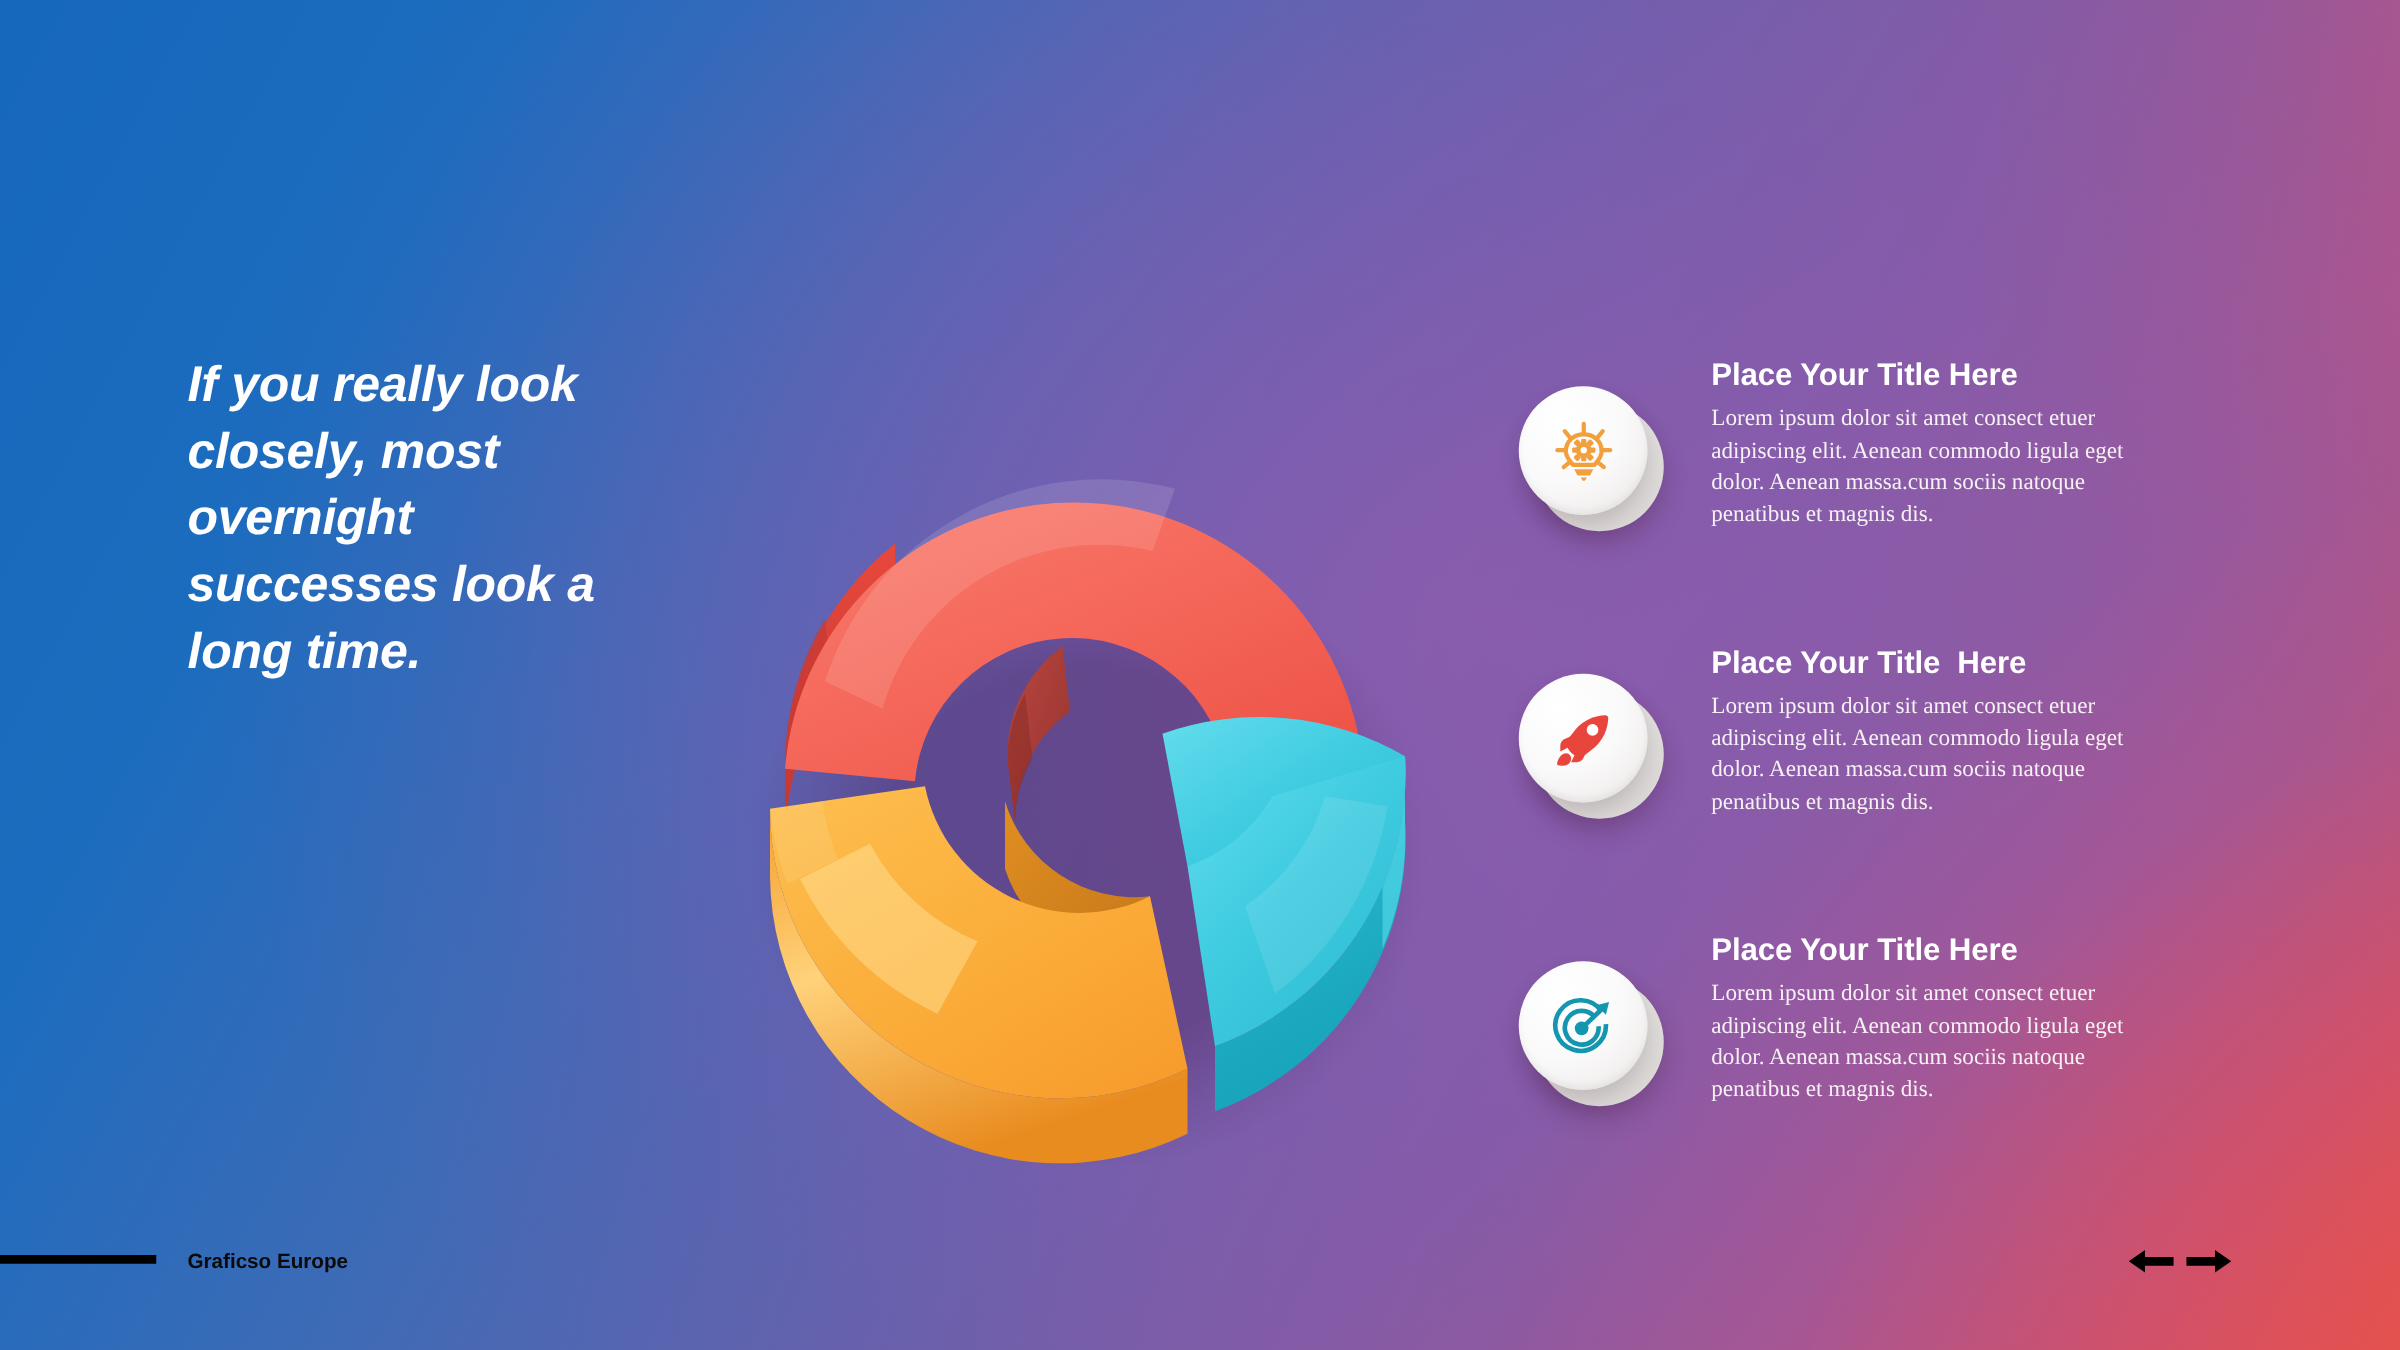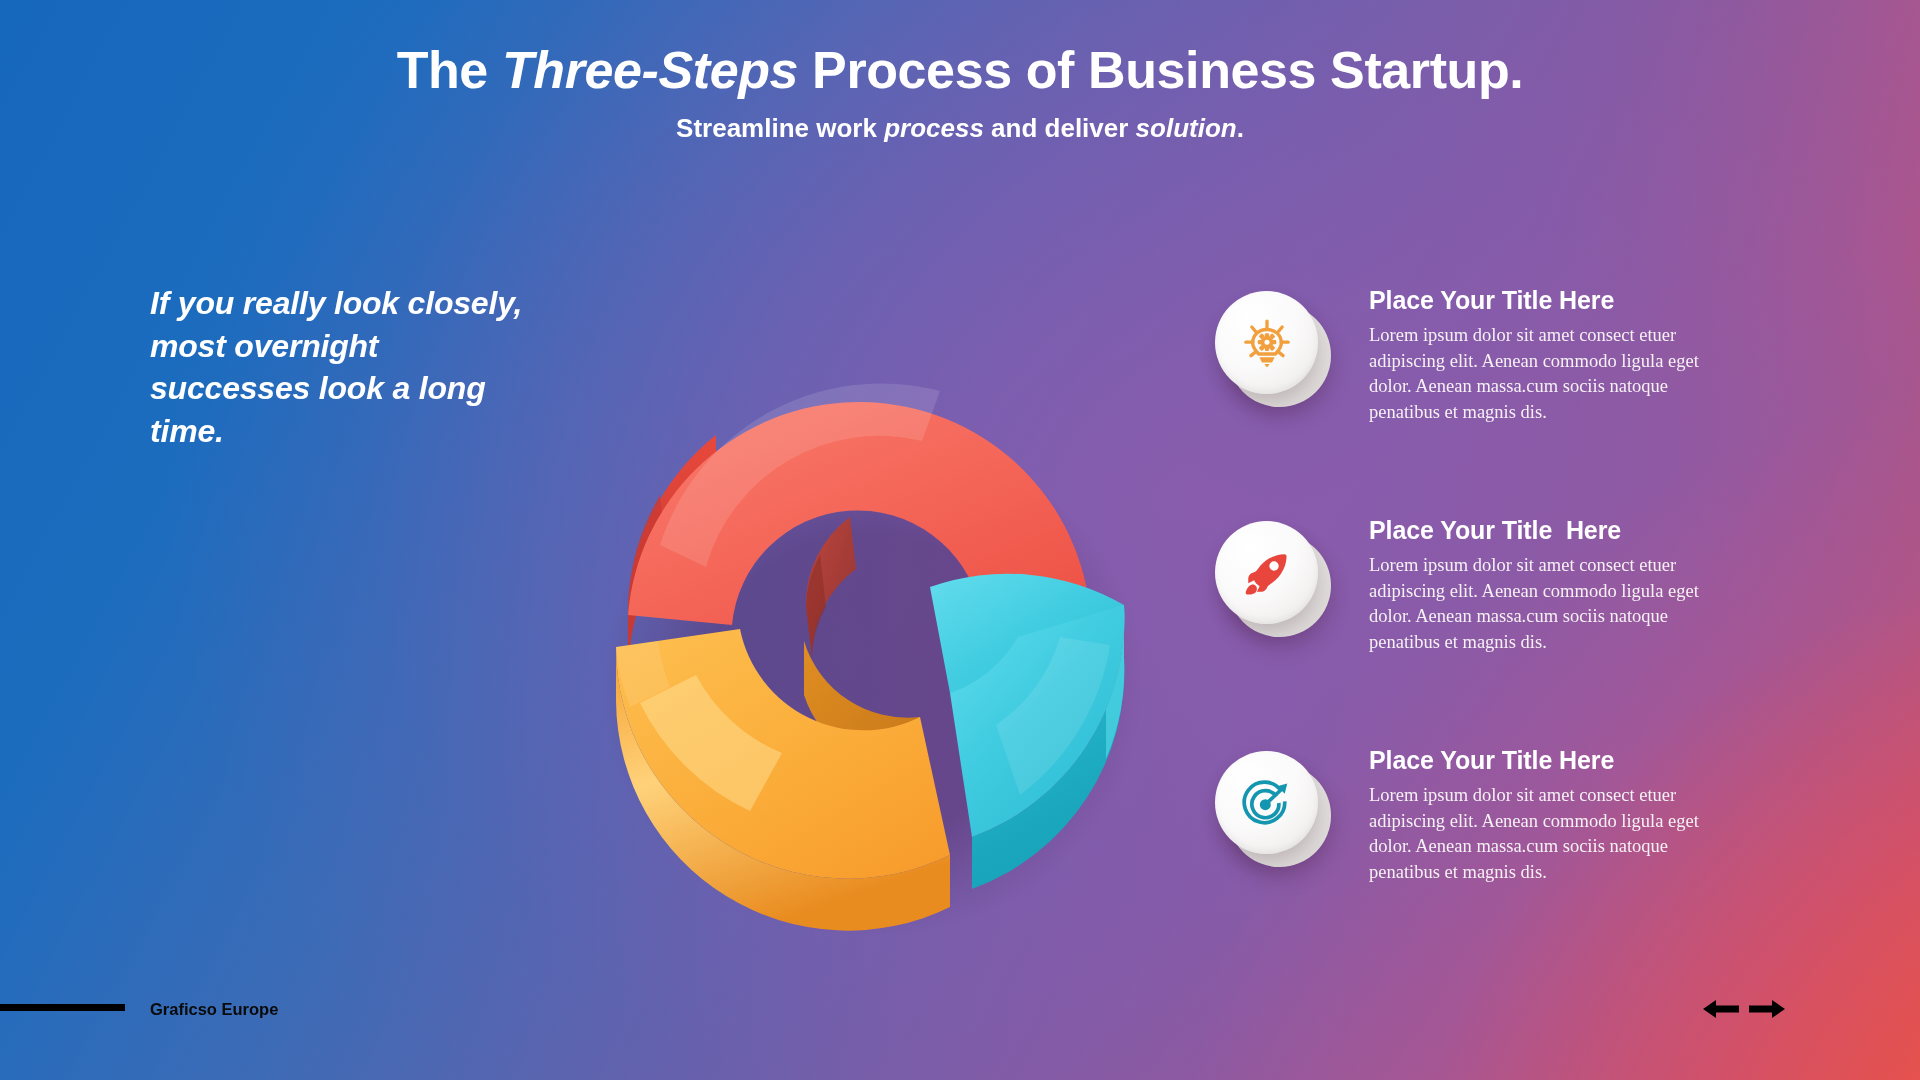--- a/index.html
+++ b/index.html
@@ -51,21 +51,21 @@
     white-space: pre;
   }
   .subtitle .em { font-style: italic; }
 
   
   .quote {
     position: absolute;
     left: 150px;
     top: 282px;
     width: 380px;
-    font-size: 32px;
+    font-size: 40px;
     font-style: italic;
     font-weight: bold;
     color: #ffffff;
     line-height: 1.33;
     letter-spacing: -0.2px;
   }
   .left-paragraph {
     position: absolute;
     left: 150px;
     top: 745px;
@@ -88,21 +88,21 @@
   
   .items {
     position: absolute;
     left: 1215px;
     top: 285px;
     width: 640px;
   }
   .item {
     position: relative;
     display: flex;
-    align-items: flex-start;
+    align-items: flex-end;
     margin-bottom: 90px;
   }
   .item:last-child { margin-bottom: 0; }
 
   .badge {
     position: relative;
     flex: 0 0 auto;
     width: 116px;
     height: 116px;
     margin-top: 6px;
@@ -178,24 +178,20 @@
     align-items: center;
     gap: 10px;
   }
   .nav-arrows svg { display: block; }
 </style>
 </head>
 <body>
 
 <div class="slide">
 
-  <div class="header">
-    <h1 class="main-title"><span>The </span><span class="em">Three-Steps</span><span> Process of Business Startup.</span></h1>
-    <p class="subtitle"><span>Streamline work </span><span class="em">process</span><span> and deliver </span><span class="em">solution</span><span>.</span></p>
-  </div>
 
   <div class="quote">If you really look closely, most overnight successes look a long time.</div>
 
   <div class="donut-wrap">
     <svg class="donut-svg" viewBox="0 0 680 680" xmlns="http://www.w3.org/2000/svg">
       <defs>
         <linearGradient id="gRedTop" x1="0" y1="0" x2="0.85" y2="1">
           <stop offset="0%" stop-color="#F97C6E"></stop>
           <stop offset="45%" stop-color="#F56A5C"></stop>
           <stop offset="100%" stop-color="#EE5347"></stop>

